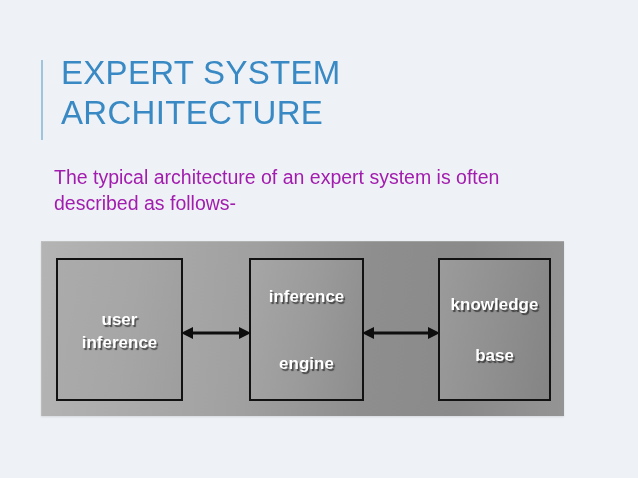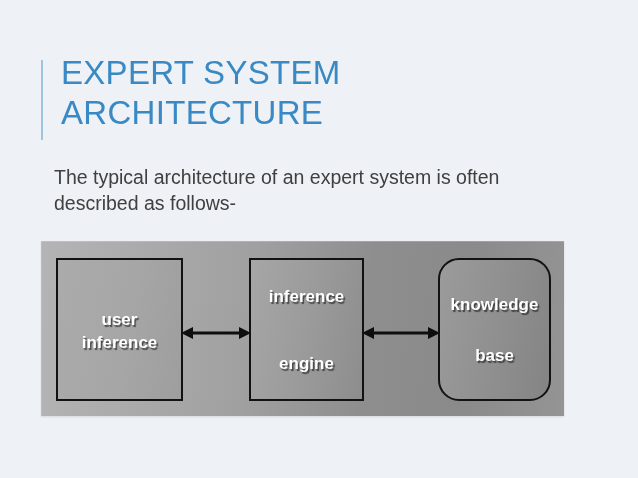--- a/index.html
+++ b/index.html
@@ -53,21 +53,21 @@
     letter-spacing: 0.3px;
     white-space: pre-line;
   }
 
   
   .body-text {
     position: absolute;
     left: 54px;
     top: 152px;
     width: 530px;
-    color: #404040;
+    color: #a21caf;
     font-size: 19.5px;
     line-height: 26px;
     font-weight: 400;
   }
 
   
   .diagram-panel {
     position: absolute;
     left: 41px;
     top: 229px;
@@ -124,21 +124,20 @@
     width: 115px;
     background: linear-gradient(100deg, #a6a6a6 0%, #9b9b9b 50%, #8d8d8d 100%);
   }
   #box-inference .l1 { margin-bottom: 8px; }
   #box-inference .l2 { margin-top: 38px; }
 
   #box-knowledge {
     left: 397px;
     width: 113px;
     background: linear-gradient(100deg, #9b9b9b 0%, #909090 50%, #848484 100%);
-    border-radius: 21px;
   }
   #box-knowledge .l1 { margin-bottom: 0px; }
   #box-knowledge .l2 { margin-top: 30px; }
 
   
   .arrow {
     position: absolute;
     top: 81px;
     height: 22px;
   }

